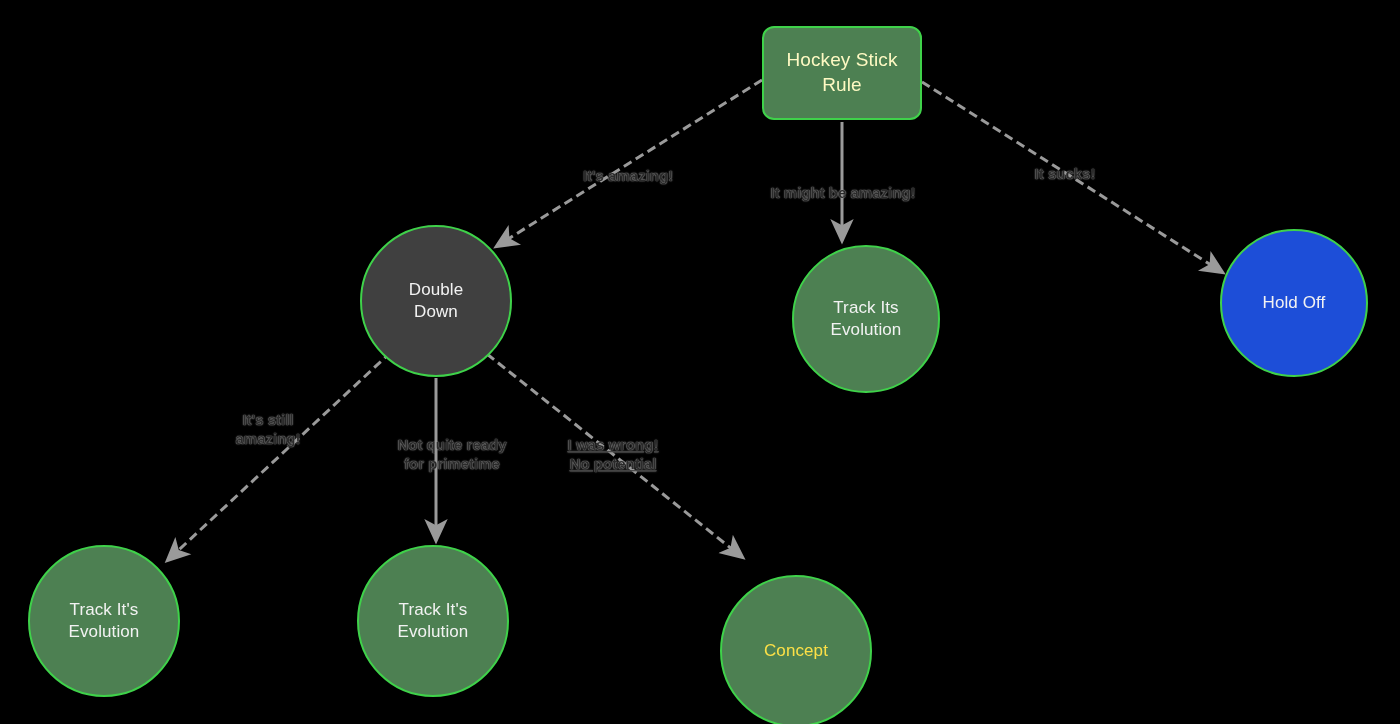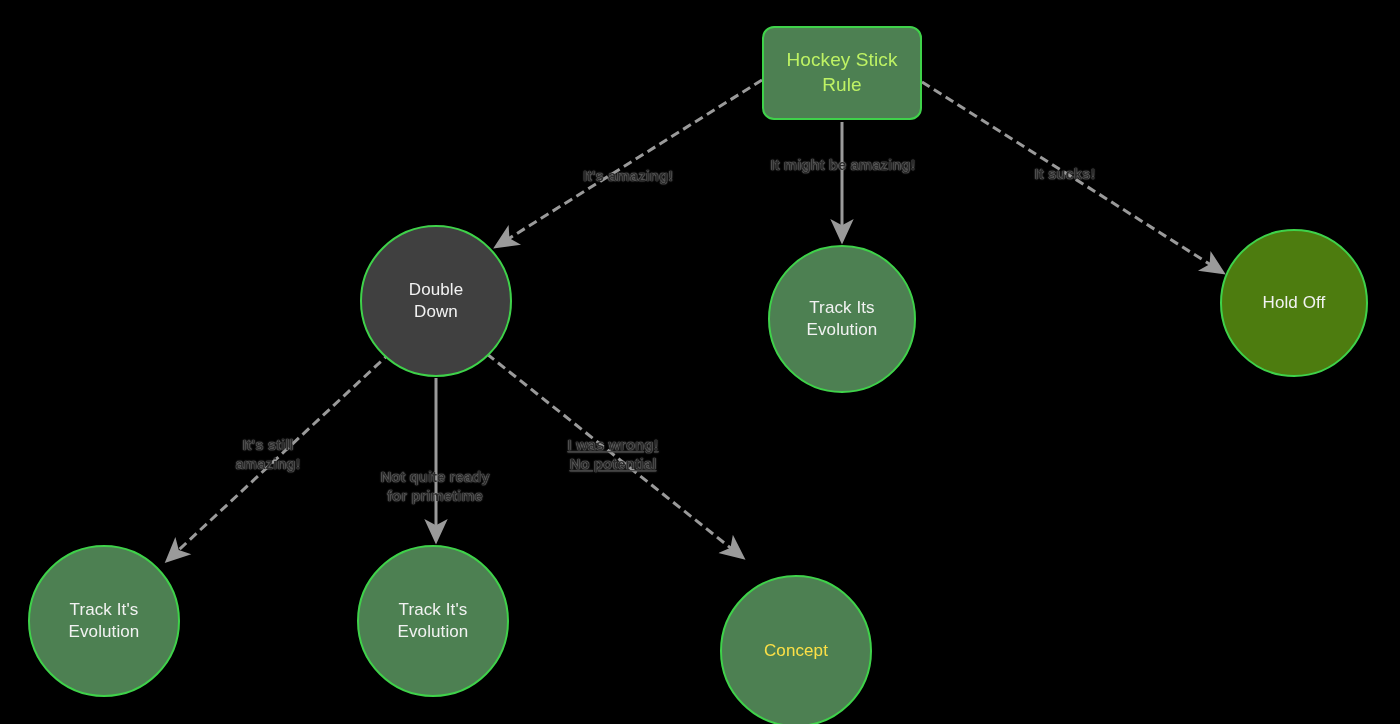--- a/index.html
+++ b/index.html
@@ -81,38 +81,38 @@
         <path d="M 762 80 L 497 246" fill="none" stroke="#9a9a9a" stroke-width="3" marker-end="url(#arrowhead)" stroke-dasharray="9 5"></path>
         <path d="M 842 122 L 842 240" fill="none" stroke="#9a9a9a" stroke-width="3" marker-end="url(#arrowhead)"></path>
         <path d="M 922 82 L 1222 272" fill="none" stroke="#9a9a9a" stroke-width="3" marker-end="url(#arrowhead)" stroke-dasharray="9 5"></path>
         <path d="M 391 352 L 168 560" fill="none" stroke="#9a9a9a" stroke-width="3" marker-end="url(#arrowhead)" stroke-dasharray="9 5"></path>
         <path d="M 436 378 L 436 540" fill="none" stroke="#9a9a9a" stroke-width="3" marker-end="url(#arrowhead)"></path>
         <path d="M 487 354 L 742 557" fill="none" stroke="#9a9a9a" stroke-width="3" marker-end="url(#arrowhead)" stroke-dasharray="9 5"></path>
       </g>
   </svg>
 
   <div id="node-layer">
-      <div class="node rect" style="left: 762px; top: 26px; width: 160px; height: 94px; background: rgb(77, 128, 82); border-color: rgb(63, 210, 74); color: #bef264;">Hockey Stick
+      <div class="node rect" style="left: 762px; top: 26px; width: 160px; height: 94px; background: rgb(77, 128, 82); border-color: rgb(63, 210, 74); color: #fef9c3;">Hockey Stick
 Rule</div>
       <div class="node circle" style="left: 360px; top: 225px; width: 152px; height: 152px; background: #404040; border-color: rgb(63, 210, 74); color: rgb(242, 242, 242);">Double
 Down</div>
-      <div class="node circle" style="left: 768px; top: 245px; width: 148px; height: 148px; background: rgb(77, 128, 82); border-color: rgb(63, 210, 74); color: rgb(242, 242, 242);">Track Its
+      <div class="node circle" style="left: 792px; top: 245px; width: 148px; height: 148px; background: rgb(77, 128, 82); border-color: rgb(63, 210, 74); color: rgb(242, 242, 242);">Track Its
 Evolution</div>
-      <div class="node circle" style="left: 1220px; top: 229px; width: 148px; height: 148px; background: #4d7c0f; border-color: rgb(63, 210, 74); color: rgb(242, 242, 242);">Hold Off</div>
+      <div class="node circle" style="left: 1220px; top: 229px; width: 148px; height: 148px; background: #1d4ed8; border-color: rgb(63, 210, 74); color: rgb(242, 242, 242);">Hold Off</div>
       <div class="node circle" style="left: 28px; top: 545px; width: 152px; height: 152px; background: rgb(77, 128, 82); border-color: rgb(63, 210, 74); color: rgb(242, 242, 242);">Track It's
 Evolution</div>
       <div class="node circle" style="left: 357px; top: 545px; width: 152px; height: 152px; background: rgb(77, 128, 82); border-color: rgb(63, 210, 74); color: rgb(242, 242, 242);">Track It's
 Evolution</div>
       <div class="node circle" style="left: 720px; top: 575px; width: 152px; height: 152px; background: rgb(77, 128, 82); border-color: rgb(63, 210, 74); color: #fde047;">Concept</div>
     </div>
   <div id="edge-label-layer">
       <div class="edge-label" style="left: 628px; top: 176px;">It's amazing!</div>
-      <div class="edge-label" style="left: 843px; top: 165px;">It might be amazing!</div>
+      <div class="edge-label" style="left: 843px; top: 193px;">It might be amazing!</div>
       <div class="edge-label" style="left: 1065px; top: 174px;">It sucks!</div>
-      <div class="edge-label" style="left: 268px; top: 455px;">It's still
+      <div class="edge-label" style="left: 268px; top: 430px;">It's still
 amazing!</div>
-      <div class="edge-label" style="left: 435px; top: 455px; margin-top: 32px;">Not quite ready
+      <div class="edge-label" style="left: 452px; top: 455px;">Not quite ready
 for primetime</div>
       <div class="edge-label" style="left: 613px; top: 455px; text-decoration: underline;">I was wrong!
 No potential</div>
     </div>
 
 </div>
 
 </body></html>

